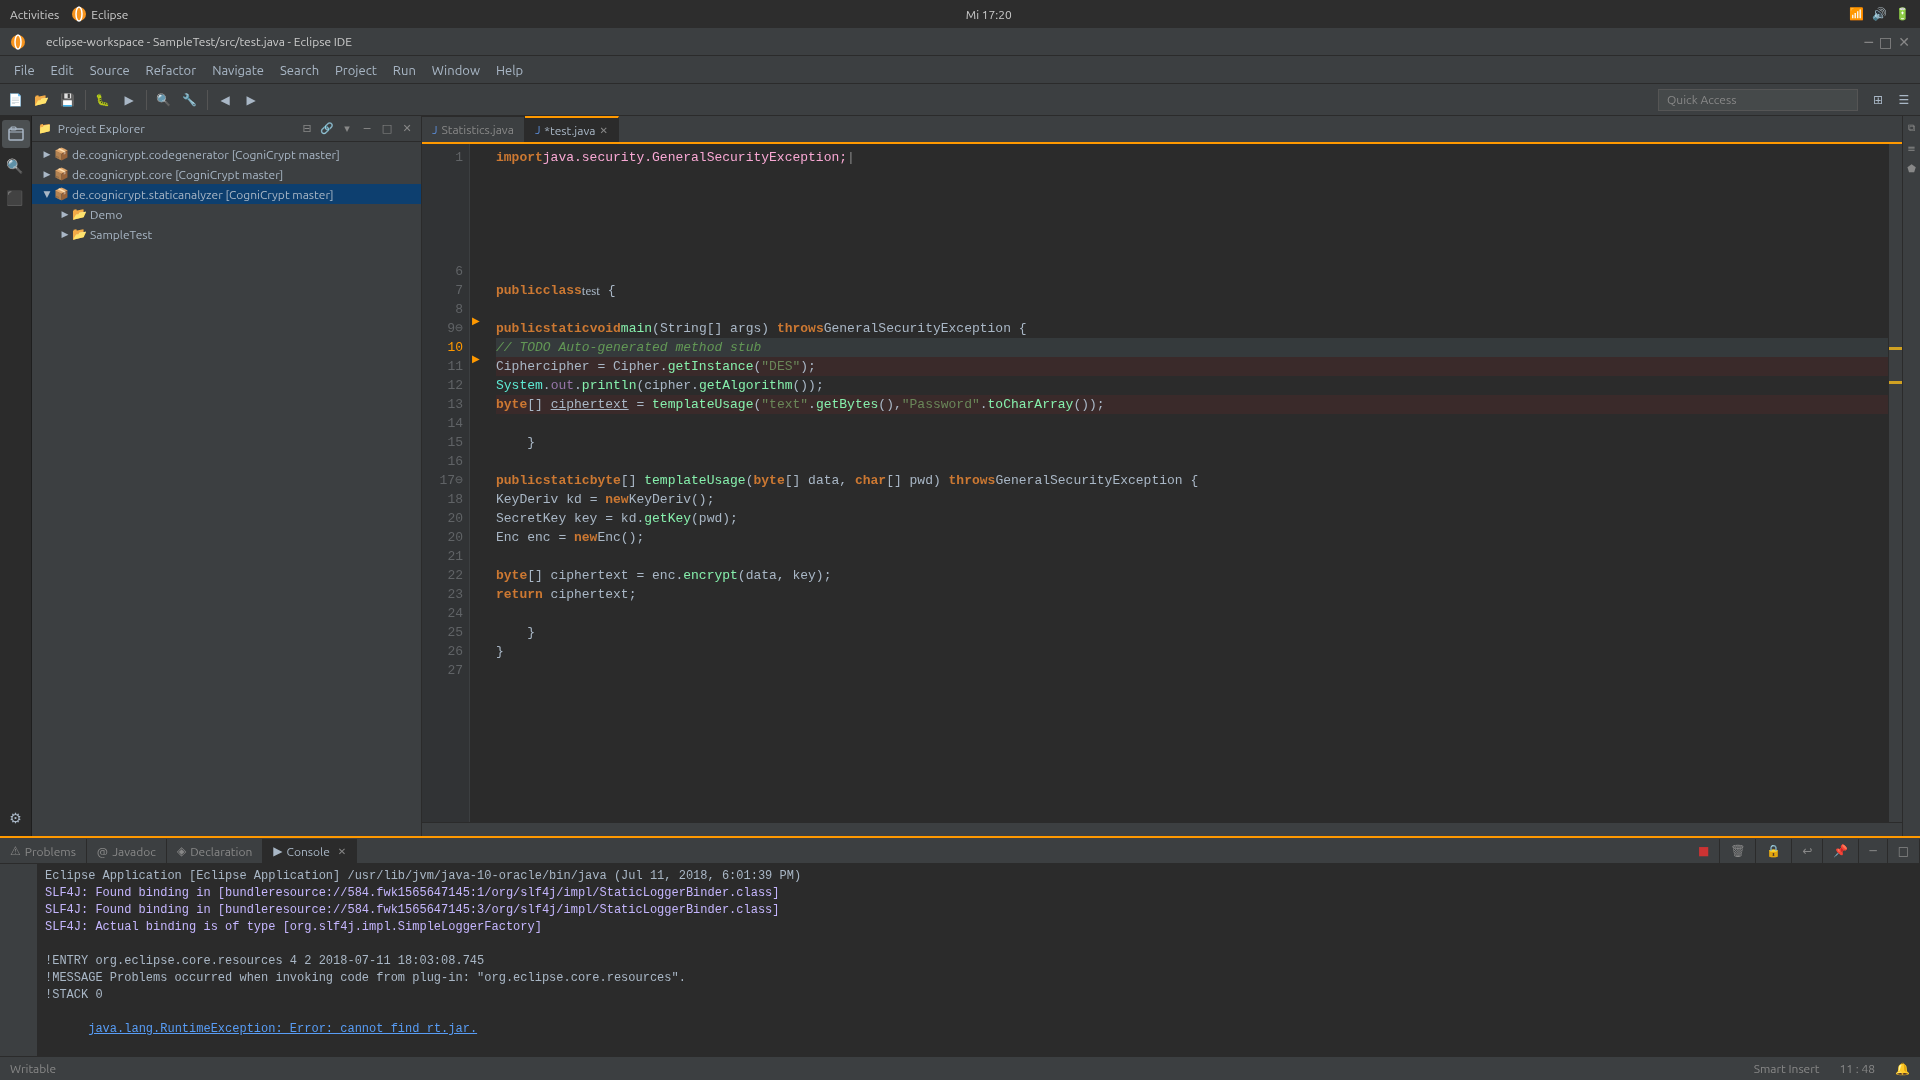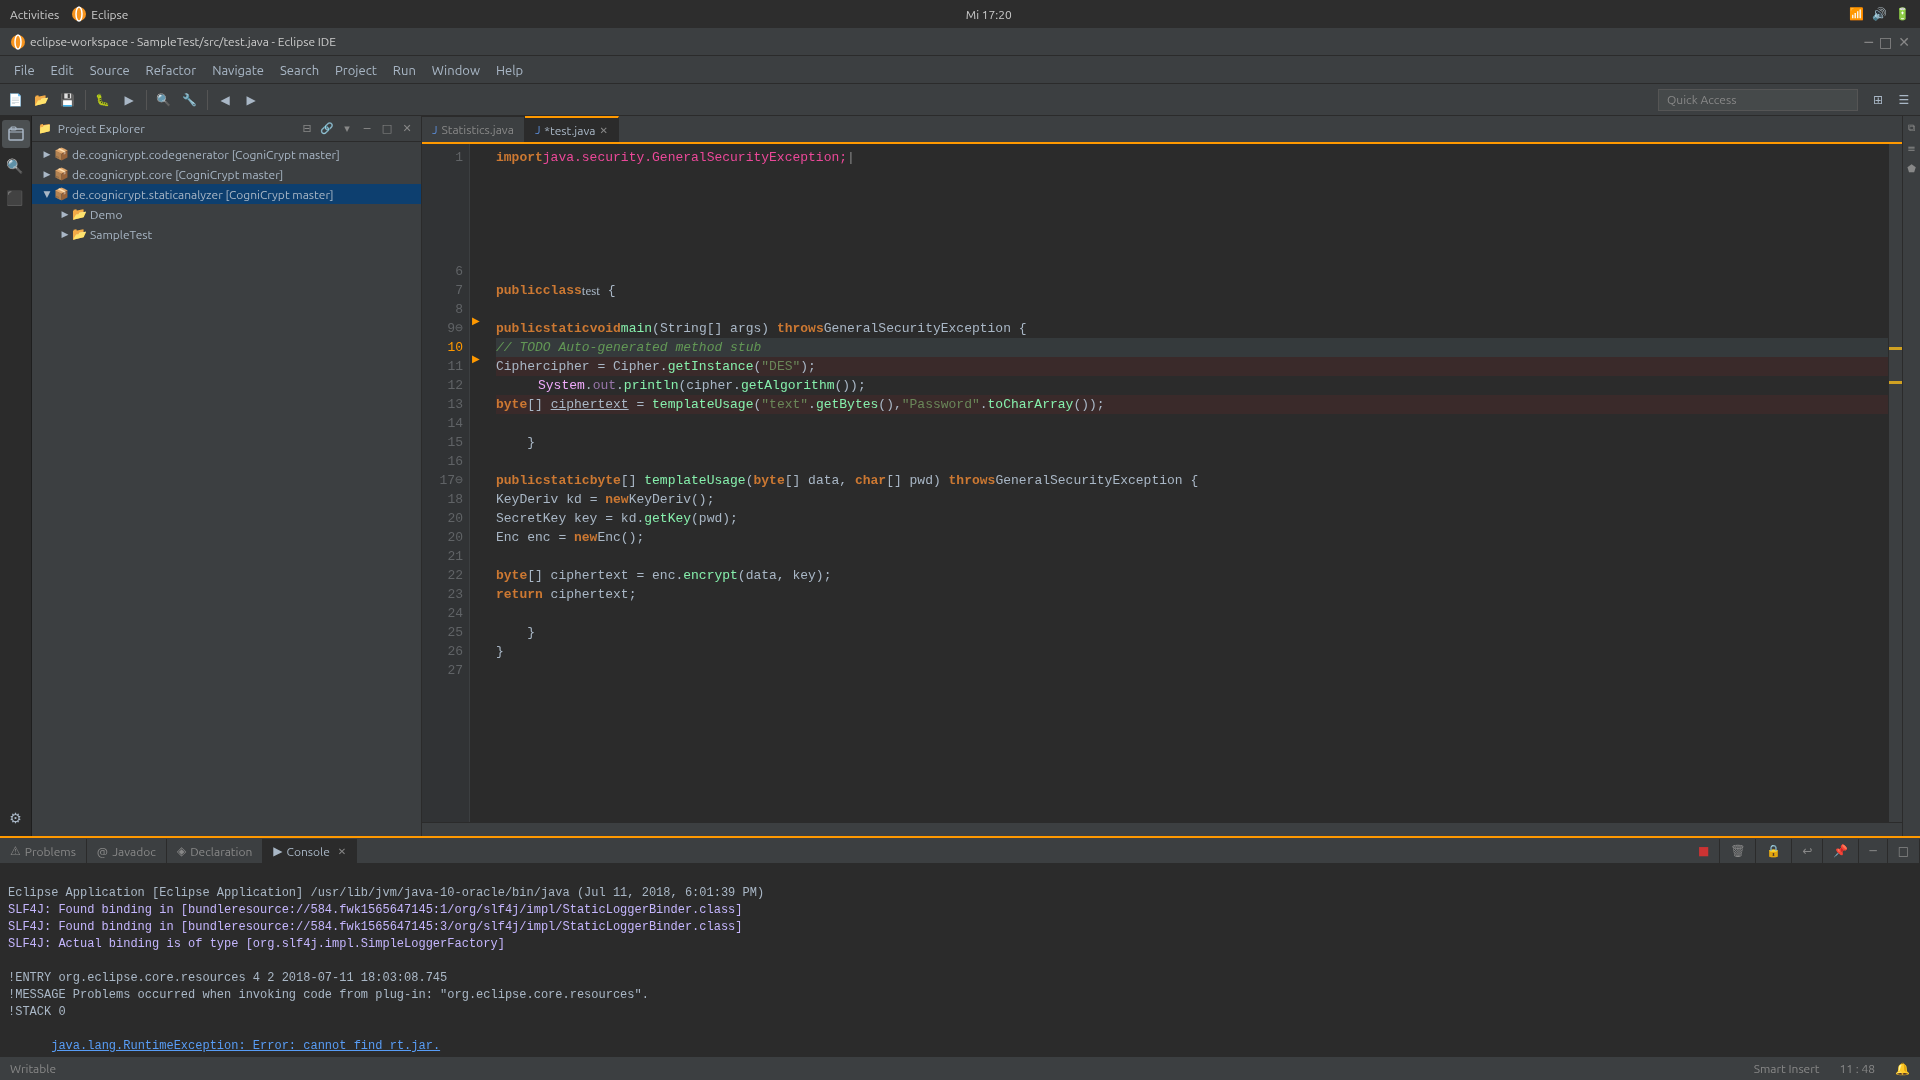--- a/index.html
+++ b/index.html
@@ -261,23 +261,24 @@
     }
     .bottom-tab.active {
       background: #2b2b2b;
       color: #a9b7c6;
     }
     .console-content {
       flex: 1;
       background: #2b2b2b;
       font-family: 'Courier New', monospace;
       font-size: 12px;
-      padding: 21px 8px;
+      padding: 4px 8px;
       overflow-y: auto;
       color: #a9b7c6;
+      margin-left: 37px;
     }
     .console-line { line-height: 17px; white-space: pre-wrap; word-break: break-all; }
     .console-error { color: #c4b5fd; }
     .console-normal { color: #a9b7c6; }
     .console-link { color: #589df6; text-decoration: underline; cursor: pointer; }
 
     
     #status-bar {
       height: 24px;
       background: #3c3f41;
@@ -333,21 +334,21 @@
   </div>
   <div class="center">Mi 17:20</div>
   <div class="right">
     <span>📶</span>
     <span>🔊</span>
     <span>🔋</span>
   </div>
 </div>
 
 <div style="height:28px;background:#3c3f41;display:flex;align-items:center;justify-content:space-between;padding:0 10px;border-bottom:1px solid #2b2b2b;">
-  <div style="display:flex;align-items:center;gap:4px;">
+  <div style="display:flex;align-items:center;gap:20px;">
     <svg width="16" height="16" viewBox="0 0 16 16">
         <circle cx="8" cy="8" r="7" fill="#f7941e"></circle>
         <ellipse cx="8" cy="8" rx="3" ry="7" fill="none" stroke="#fff" stroke-width="1.5"></ellipse>
       </svg>
     <span style="font-size:12px;color:#ccc;">eclipse-workspace - SampleTest/src/test.java - Eclipse IDE</span>
   </div>
   <div style="display:flex;gap:6px;">
     <span style="cursor:pointer;color:#888;font-size:14px;">─</span>
     <span style="cursor:pointer;color:#888;font-size:14px;">□</span>
     <span style="cursor:pointer;color:#888;font-size:14px;">✕</span>
@@ -490,33 +491,33 @@
         <div class="line-number">25</div>
         <div class="line-number">26</div>
         <div class="line-number">27</div>
       </div>
 
       <div style="width:16px;background:#2b2b2b;flex-shrink:0;position:relative;">
         <div style="position:absolute;top:171px;left:2px;color:#f90;font-size:10px;">▶</div>
         <div style="position:absolute;top:209px;left:2px;color:#f90;font-size:10px;">▶</div>
       </div>
       <div class="code-area">
-        <div class="code-line"><span class="kw">import</span> <span style="color:#ec4899;text-align:right;">java.security.GeneralSecurityException;</span><span style="color:#888;">|</span></div>
+        <div class="code-line"><span class="kw">import</span> <span style="color:#f9a8d4;text-align:right;">java.security.GeneralSecurityException;</span><span style="color:#888;">|</span></div>
         <div class="code-line">&nbsp;</div>
         <div class="code-line">&nbsp;</div>
         <div class="code-line">&nbsp;</div>
         <div class="code-line">&nbsp;</div>
         <div class="code-line">&nbsp;</div>
         <div class="code-line">&nbsp;</div>
         <div class="code-line"><span class="kw">public</span> <span class="kw">class</span> <span style="color:#a9b7c6;font-family:Liberation Serif, serif;">test</span> {</div>
         <div class="code-line">&nbsp;</div>
         <div class="code-line">    <span class="kw">public</span> <span class="kw">static</span> <span class="kw">void</span> <span class="method">main</span>(<span style="color:#a9b7c6;">String</span>[] args) <span class="kw">throws</span> <span style="color:#a9b7c6;">GeneralSecurityException</span> {</div>
         <div class="code-line highlighted">        <span class="comment">// TODO Auto-generated method stub</span></div>
         <div class="code-line" style="background:#3a2a2a;">        <span style="color:#a9b7c6;">Cipher</span> <span style="color:#a9b7c6;">cipher</span> = <span style="color:#a9b7c6;">Cipher</span>.<span class="method">getInstance</span>(<span class="str">"DES"</span>);</div>
-        <div class="code-line">        <span style="color:#f0abfc;margin-left:42px;">System</span>.<span style="color:#9876aa;">out</span>.<span class="method">println</span>(cipher.<span class="method">getAlgorithm</span>());</div>
+        <div class="code-line">        <span style="color:#5eead4;">System</span>.<span style="color:#9876aa;">out</span>.<span class="method">println</span>(cipher.<span class="method">getAlgorithm</span>());</div>
         <div class="code-line" style="background:#3a2a2a;">        <span class="kw">byte</span>[] <span style="color:#a9b7c6;text-decoration:underline;">ciphertext</span> = <span class="method">templateUsage</span>(<span class="str">"text"</span>.<span class="method">getBytes</span>(),<span class="str">"Password"</span>.<span class="method">toCharArray</span>());</div>
         <div class="code-line">&nbsp;</div>
         <div class="code-line">    }</div>
         <div class="code-line">&nbsp;</div>
         <div class="code-line">    <span class="kw">public</span> <span class="kw">static</span> <span class="kw">byte</span>[] <span class="method">templateUsage</span>(<span class="kw">byte</span>[] data, <span class="kw">char</span>[] pwd) <span class="kw">throws</span> <span style="color:#a9b7c6;">GeneralSecurityException</span> {</div>
         <div class="code-line">        <span style="color:#a9b7c6;">KeyDeriv</span> kd = <span class="kw">new</span> <span style="color:#a9b7c6;">KeyDeriv</span>();</div>
         <div class="code-line">        <span style="color:#a9b7c6;">SecretKey</span> key = kd.<span class="method">getKey</span>(pwd);</div>
         <div class="code-line">        <span style="color:#a9b7c6;">Enc</span> enc = <span class="kw">new</span> <span style="color:#a9b7c6;">Enc</span>();</div>
         <div class="code-line">&nbsp;</div>
         <div class="code-line">        <span class="kw">byte</span>[] ciphertext = enc.<span class="method">encrypt</span>(data, key);</div>

